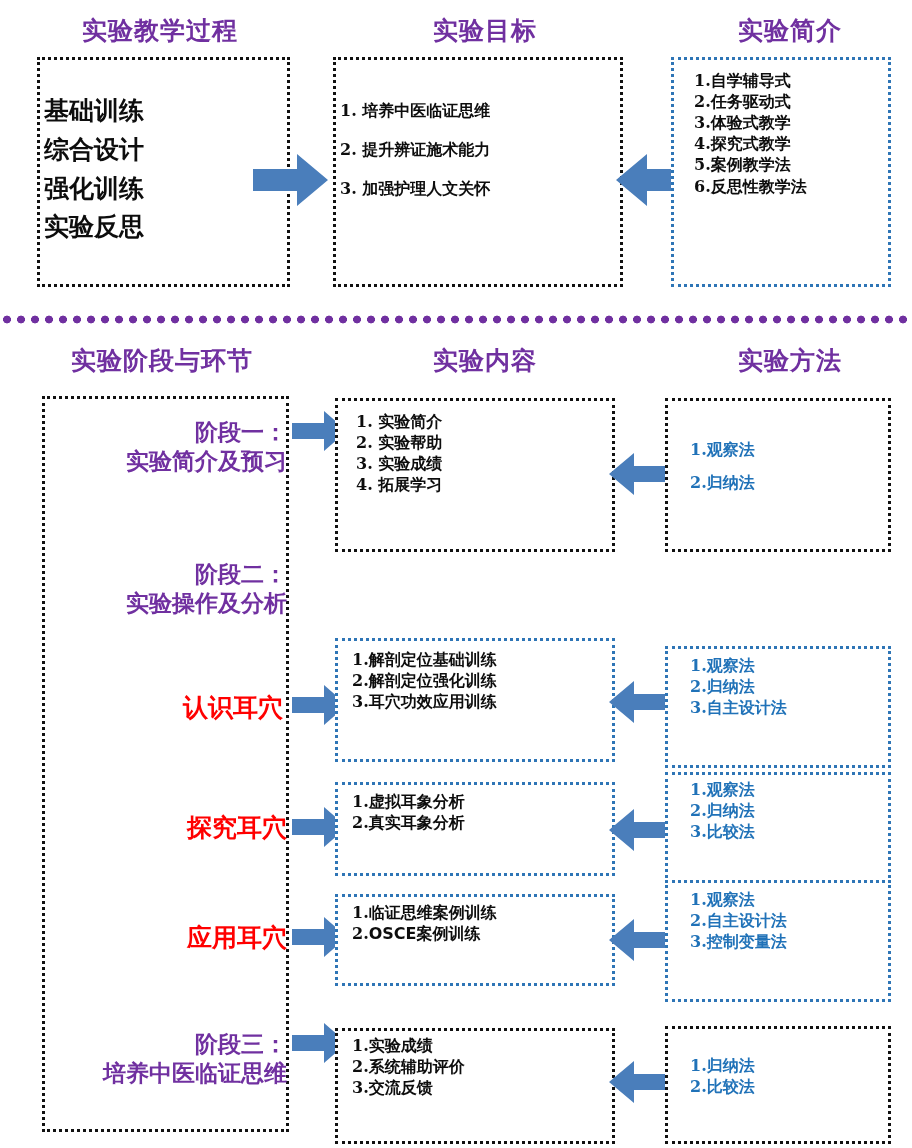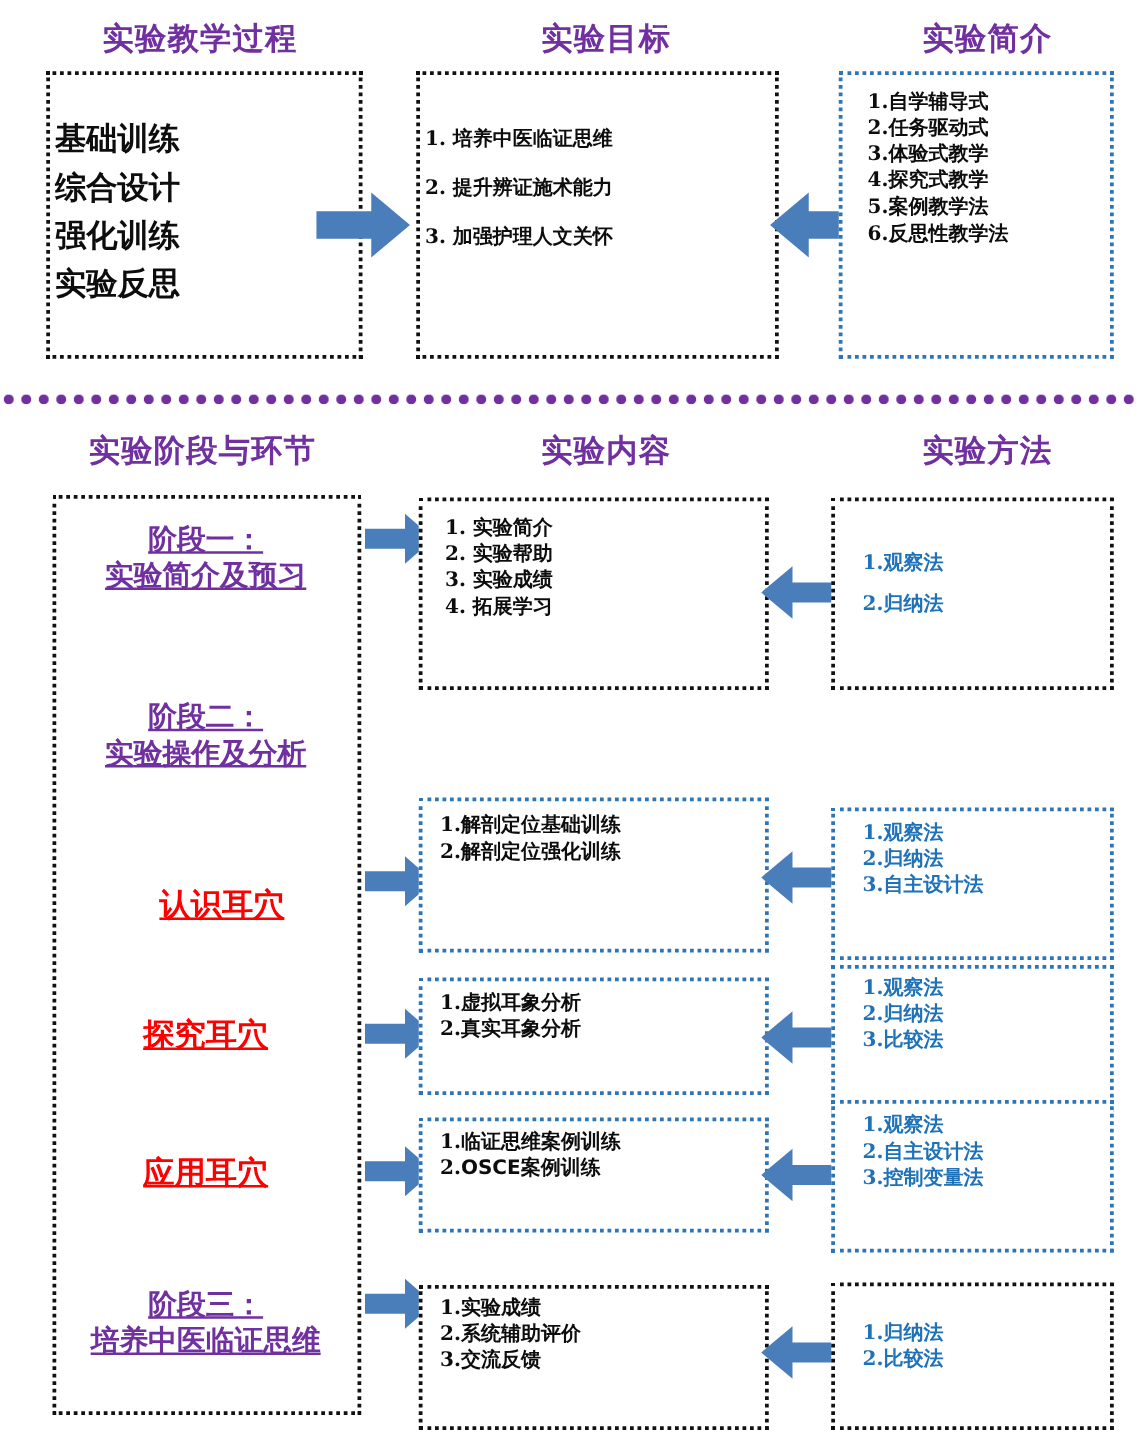--- a/index.html
+++ b/index.html
@@ -52,27 +52,26 @@
     color:#0d0d0d;
     line-height:1.55;
     text-align:left;
     white-space:nowrap;
   }
 
   
   .stage{
     position:absolute;
     width:245px;
-    text-align:center;
+    text-align:right;
     font-weight:bold;
     font-size:23px;
     line-height:1.28;
     color:#7030A0;
     white-space:nowrap;
-    text-decoration:underline;
   }
   .stage.red{ color:#FF0000; font-size:25px; }
 
   
   .arrow{position:absolute;}
   .arrow svg{display:block;}
 
   
   .divider{
     position:absolute;
@@ -164,21 +163,21 @@
   </div>
 
   <div class="stage" style="left:42px;top:418px;">
     <div>阶段一：</div>
     <div>实验简介及预习</div>
   </div>
   <div class="stage" style="left:42px;top:560px;">
     <div>阶段二：</div>
     <div>实验操作及分析</div>
   </div>
-  <div class="stage red" style="left:55px;top:692px;margin-top:16px;">
+  <div class="stage red" style="left:38px;top:692px;">
     <div>认识耳穴</div>
   </div>
   <div class="stage red" style="left:42px;top:812px;">
     <div>探究耳穴</div>
   </div>
   <div class="stage red" style="left:42px;top:922px;">
     <div>应用耳穴</div>
   </div>
   <div class="stage" style="left:42px;top:1030px;">
     <div>阶段三：</div>
@@ -232,20 +231,23 @@
     </svg>
   </div>
   <div class="box blue" style="left:335px;top:638px;width:280px;height:124px;">
     <div class="list" style="top:8px;left:10px;">
       <div class="li">
         <span class="num">1.</span><span>解剖定位基础训练</span>
       </div>
       <div class="li">
         <span class="num">2.</span><span>解剖定位强化训练</span>
       </div>
+      <div class="li">
+        <span class="num">3.</span><span>耳穴功效应用训练</span>
+      </div>
     </div>
   </div>
   <div class="arrow" style="left:608px;top:680px;">
     <svg width="62" height="44" viewBox="0 0 62 44">
       <path d="M62,14 L26,14 L26,1 L1,22 L26,43 L26,30 L62,30 Z" fill="#4A7EBB"></path>
     </svg>
   </div>
   <div class="box blue" style="left:665px;top:646px;width:226px;height:122px;">
     <div class="list" style="top:6px;left:18px;">
       <div class="li blue">

